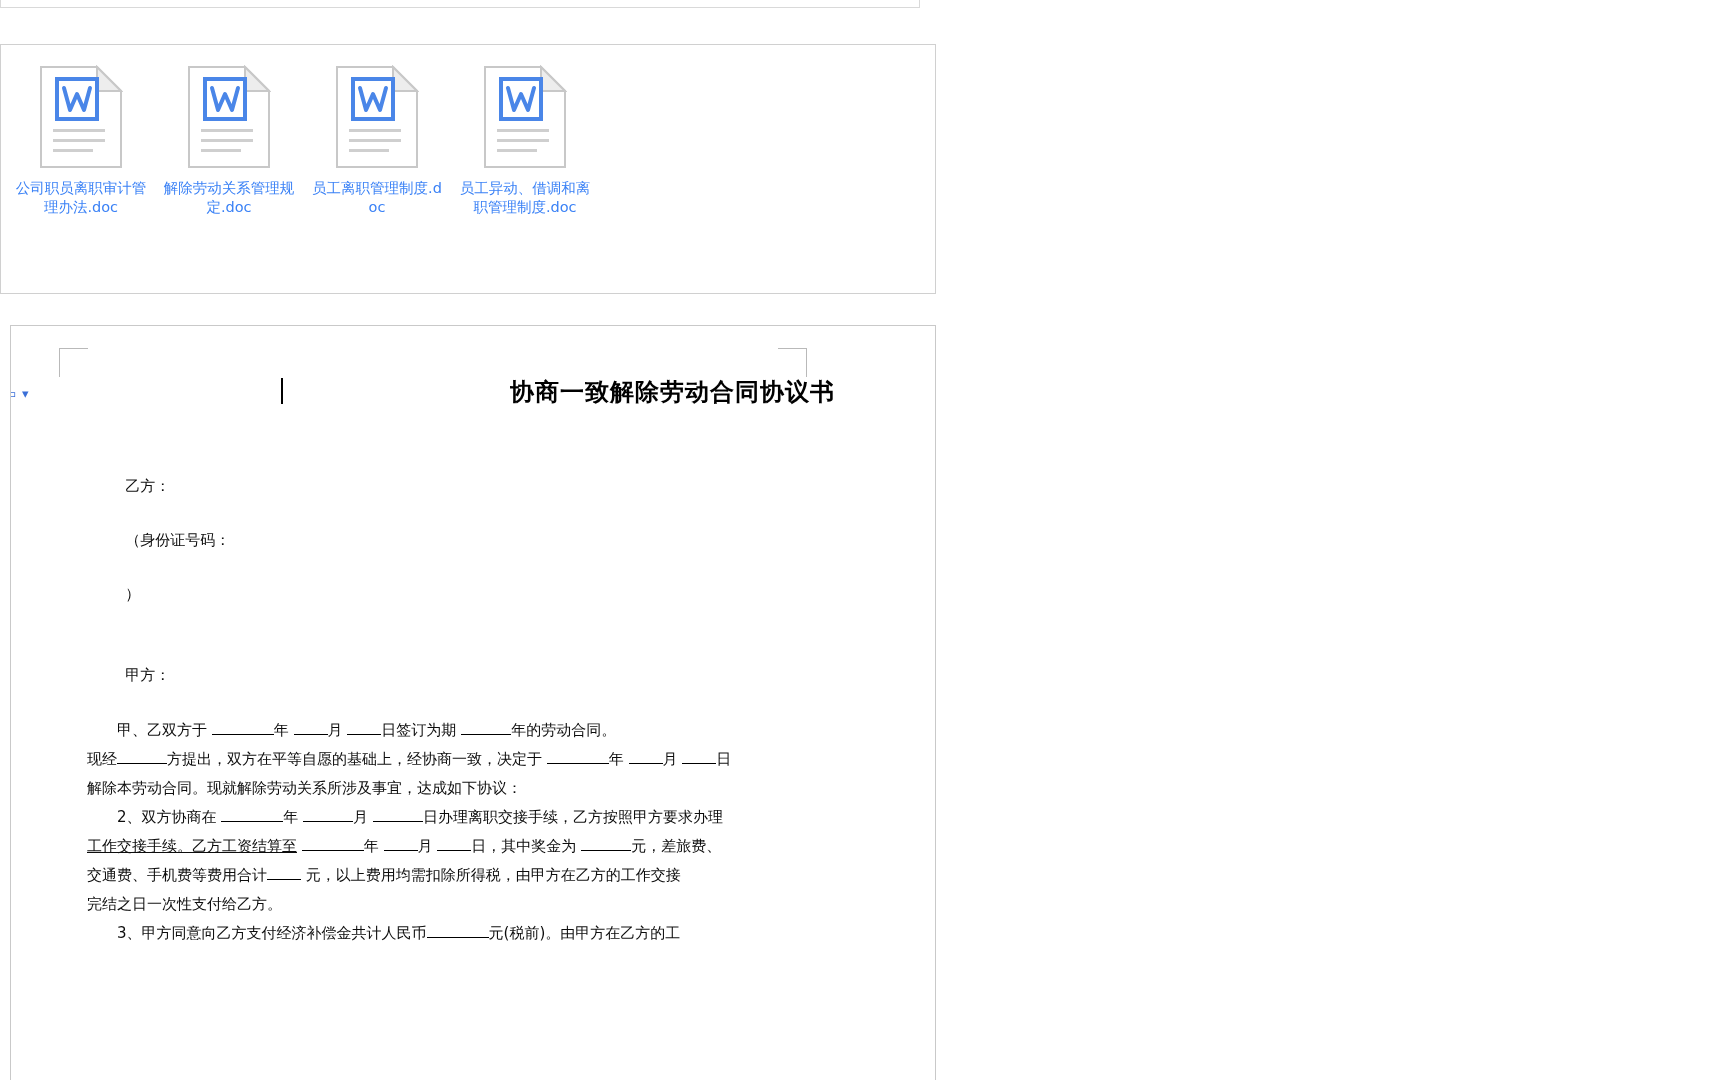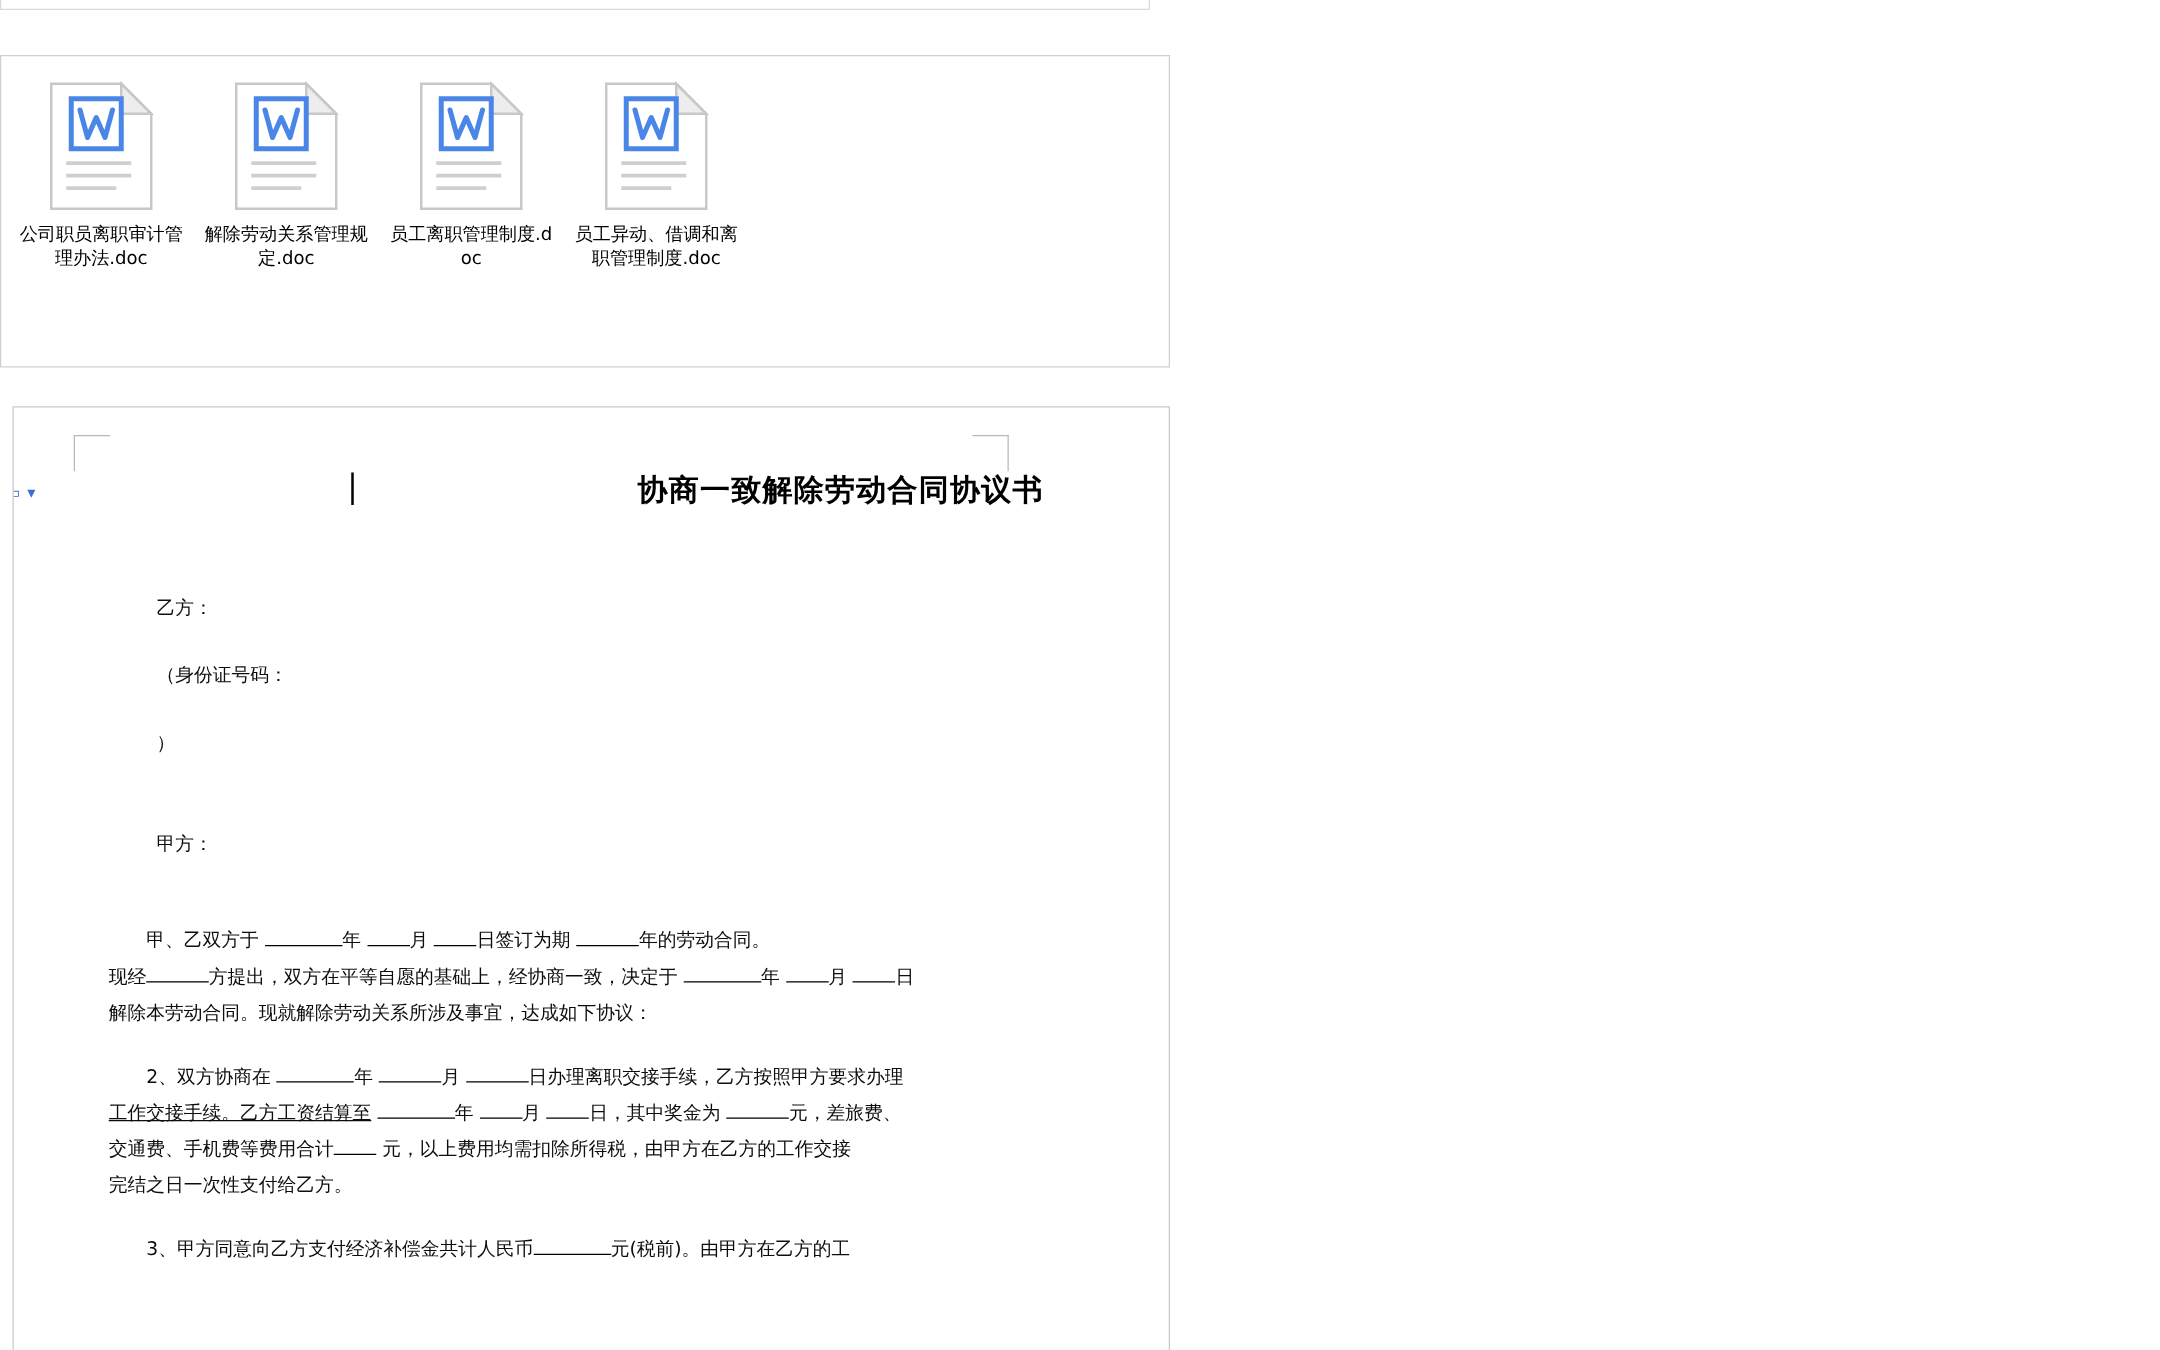--- a/index.html
+++ b/index.html
@@ -72,21 +72,21 @@
   .doc-icon svg {
     display: block;
   }
 
   .file-label {
     margin-top: 10px;
     width: 132px;
     text-align: center;
     font-size: 14.5px;
     line-height: 19px;
-    color: #000000;
+    color: #3b82f6;
     font-family: "DejaVu Sans", "Liberation Sans", sans-serif;
     word-break: break-all;
   }
 
   
   .doc-page {
     position: absolute;
     left: 10px;
     top: 325px;
     width: 926px;
@@ -149,21 +149,20 @@
     font-size: 15px;
     color: #0d0d0d;
   }
 
   .party-line {
     line-height: 27px;
     white-space: pre;
   }
 
   .para {
-    margin-top: 22px;
     line-height: 29px;
     text-align: justify;
   }
 
   .indent { display: inline-block; width: 30px; }
 
   .u {
     text-decoration: underline;
   }
 

